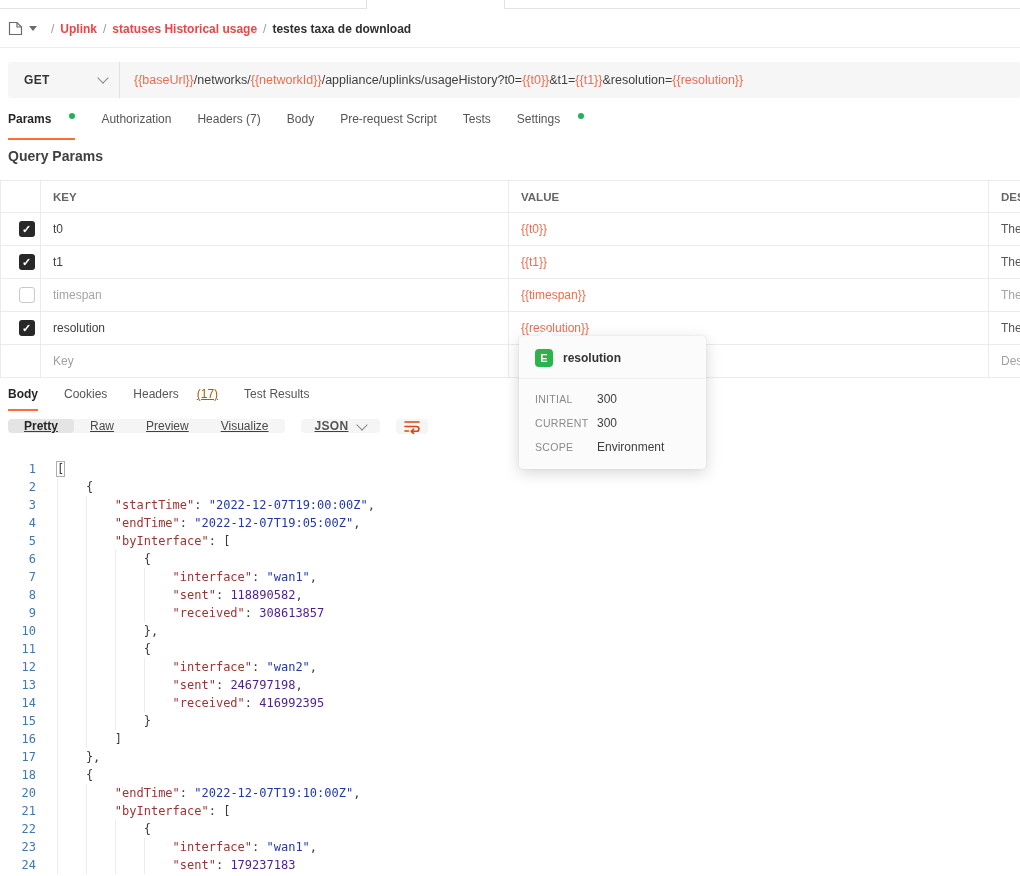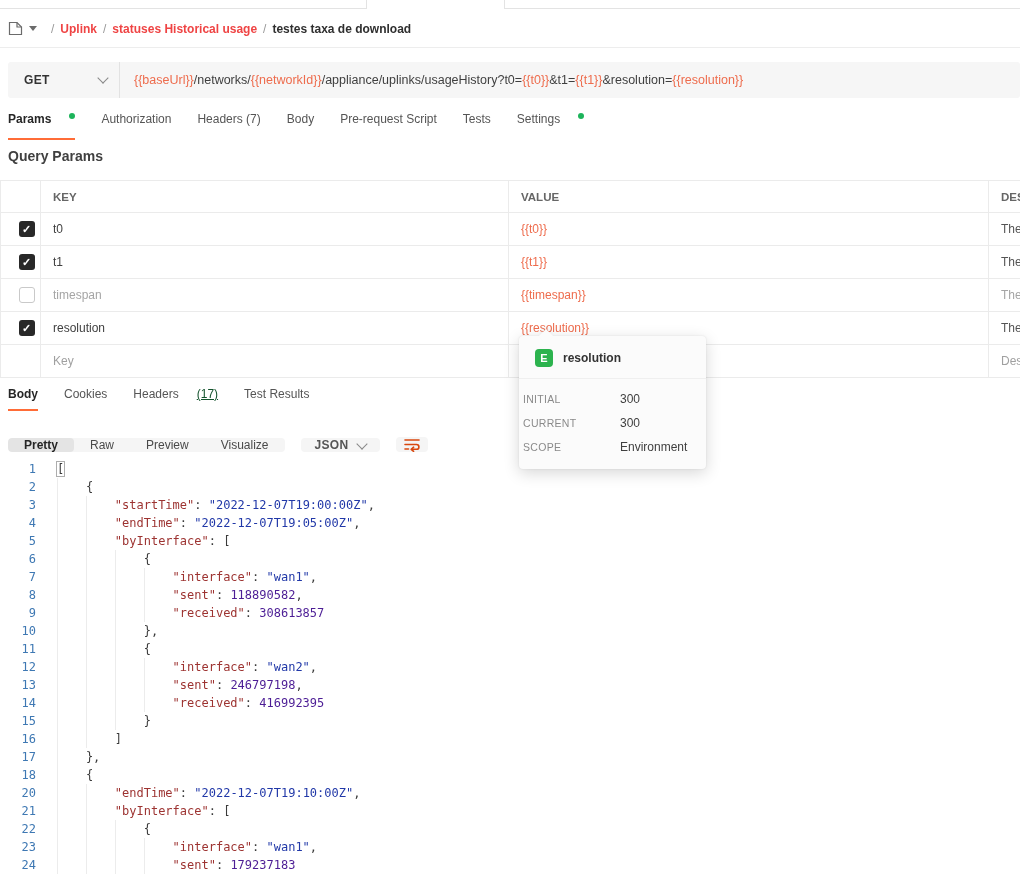--- a/index.html
+++ b/index.html
@@ -60,24 +60,24 @@
   .cbx.off { background:#fff; border:1px solid #c9c9c9; }
   td.keycell { color:#3f3f3f; }
   td.valcell { color:#ee6c4d; }
   td.desccell { color:#555; }
   tr.disabled td.keycell, tr.disabled td.desccell { color:#a5a5a5; }
   tr.ghost td { color:#a0a0a0; }
 
   
   .resptabs { display:flex; gap:26px; margin:9px 0 0 8px; height:24px; font-size:12px; }
   .resptabs .rtab { padding-bottom:8px; }
-  .grn { color:#14532d;text-decoration:underline; }
-
-  
-  .viewrow { display:flex; gap:16px; margin:8px 0 0 8px; height:33px; align-items:flex-end; }
+  .grn { color:#a16207;text-decoration:underline; }
+
+  
+  .viewrow { display:flex; gap:16px; margin:8px 0 0 8px; height:33px; align-items:flex-start;text-decoration:underline; }
   .segmented { display:flex; background:#f5f5f5; border-radius:4px; overflow:hidden; }
   .segmented .seg { padding:0 16px; display:flex; align-items:center; font-size:12px;
     color:#4a4a4a; cursor:pointer; border-radius:4px; }
   .segmented .seg.active { background:#e4e4e4; color:#262626; font-weight:600; }
   .pill { display:flex; align-items:center; gap:10px; background:#f5f5f5; border-radius:4px;
     padding:0 14px; font-size:12px; font-weight:700; color:#555; cursor:pointer; letter-spacing:.3px; }
   .pill .chev { margin-top:-3px; }
   .iconbtn { width:32px; display:flex; align-items:center; justify-content:center;
     background:#f5f5f5; border-radius:4px; cursor:pointer; }
 
@@ -97,21 +97,21 @@
   .tooltip { position:absolute; left:519px; top:336px; width:187px; background:#fbfbfb;
     border-radius:4px; box-shadow:0 4px 16px rgba(0,0,0,.16), 0 0 2px rgba(0,0,0,.10);
     z-index:50; padding-bottom:10px; }
   .tooltip:before { content:""; position:absolute; top:-5px; left:22px; width:10px; height:10px;
     background:#fbfbfb; transform:rotate(45deg); box-shadow:-2px -2px 4px rgba(0,0,0,.05); }
   .tt-head { display:flex; align-items:center; gap:10px; padding:13px 16px 11px;
     border-bottom:1px solid #efefef; margin-bottom:8px; }
   .tt-badge { width:18px; height:18px; border-radius:4px; background:#2cb34e; color:#fff;
     font-size:11px; font-weight:700; display:flex; align-items:center; justify-content:center; }
   .tt-name { font-size:12px; font-weight:700; color:#333; }
-  .tt-row { display:flex; padding:5px 4px;gap:35px; }
+  .tt-row { display:flex; padding:5px 16px; }
   .tt-lbl { width:62px; font-size:10.5px; color:#8a8a8a; letter-spacing:.3px; padding-top:1px; }
   .tt-val { font-size:12px; color:#3f3f3f; }
 </style>
 </head>
 <body>
 
 <div class="tabstrip">
   <div class="seg-l"></div>
   <div class="seg-r"></div>
 </div>

